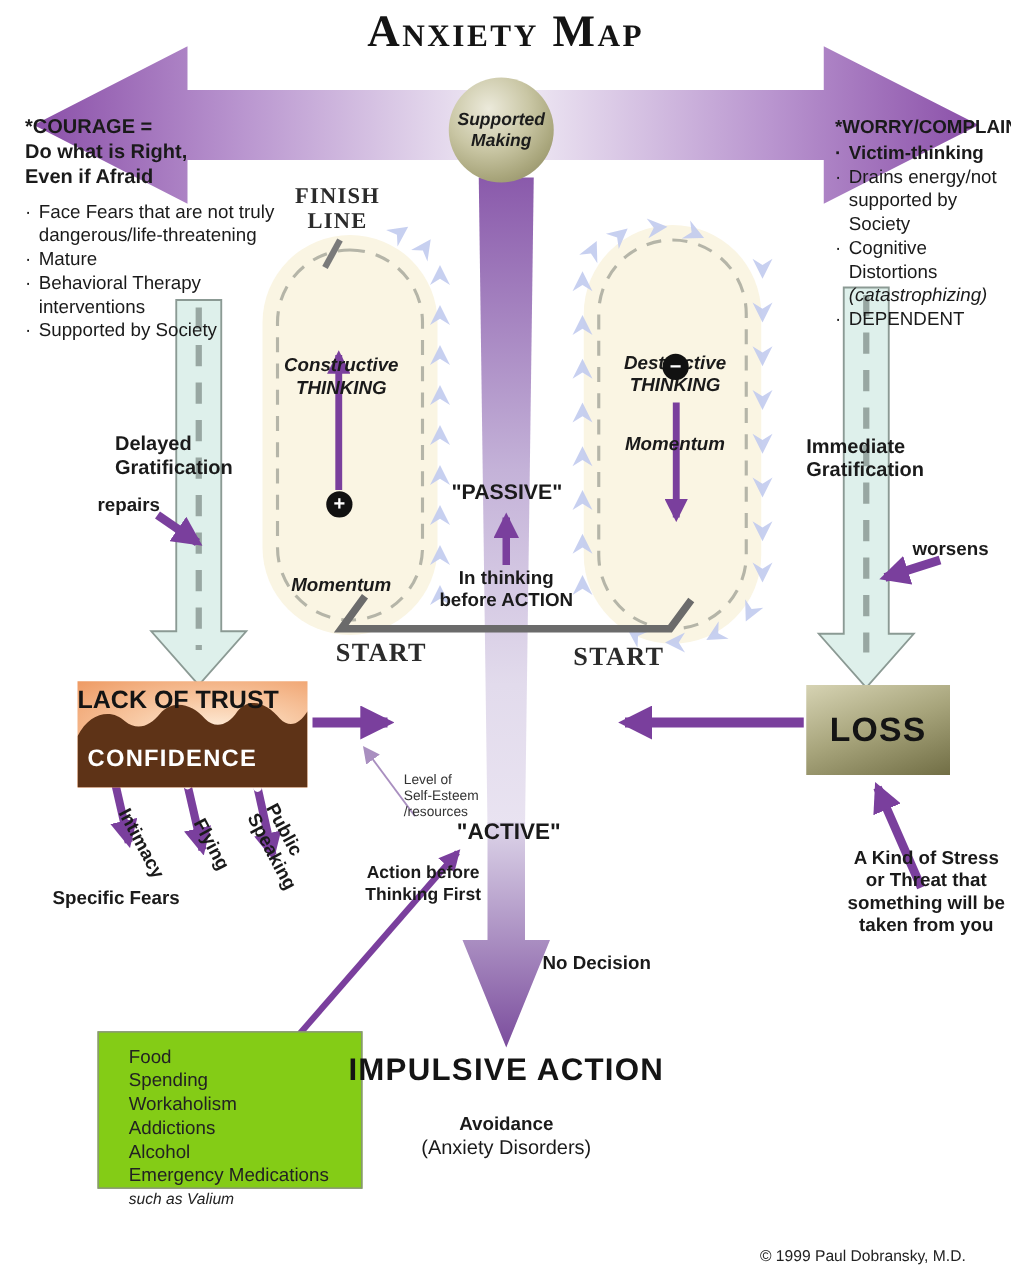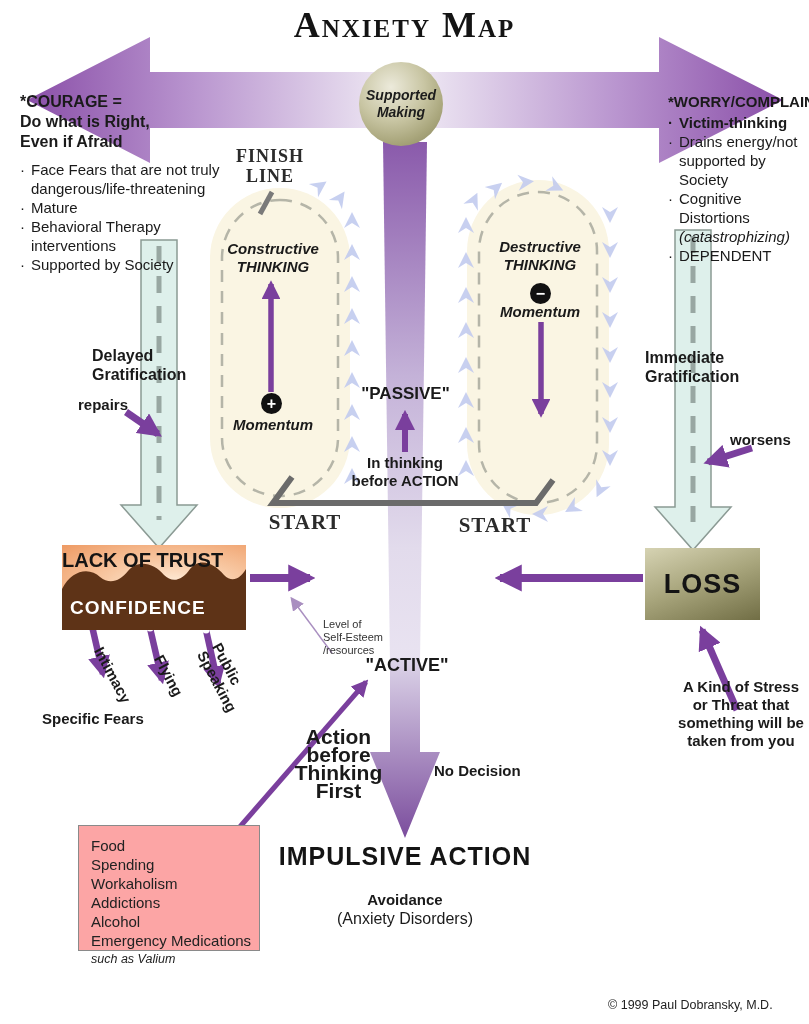--- a/index.html
+++ b/index.html
@@ -24,21 +24,21 @@
   .txt-block .hd{font-weight:bold;font-size:16px;line-height:20px;}
   .blist{margin:8px 0 0 0;padding:0;list-style:none;}
   .blist li{position:relative;padding-left:11px;margin:0;}
   .blist li::before{content:"\00B7";position:absolute;left:0;top:0;}
   .ital{font-style:italic;}
 
   .finish{left:224px;top:146px;width:92px;text-align:center;font-family:"Liberation Serif",serif;
     font-weight:bold;font-size:18px;line-height:20px;letter-spacing:1px;color:#2b2b2b;}
   .startl{font-family:"Liberation Serif",serif;font-weight:bold;font-size:21px;letter-spacing:1px;color:#2b2b2b;}
 
-  .oval-label{font-style:italic;font-weight:bold;font-size:15px;line-height:18px;text-align:center;}
+  .oval-label{font-style:italic;font-weight:bold;font-size:15px;line-height:18px;text-align:center;margin-top:44px;}
   .sign-circle{width:21px;height:21px;border-radius:50%;background:#111;color:#fff;
     display:flex;align-items:center;justify-content:center;font-weight:bold;font-size:16px;line-height:1;}
 
   .grat{font-weight:bold;font-size:16px;line-height:19px;text-align:left;}
   .small-bold{font-weight:bold;font-size:15px;}
 
   .trust-box{left:62px;top:545px;width:184px;height:85px;
     background:radial-gradient(ellipse at 60% 50%, #fff3e3 0%, #f8c9a4 45%, #ee9a63 100%);}
   .trust-top{position:absolute;left:0;top:4px;width:100%;text-align:left;font-weight:bold;font-size:20px;color:#141414;}
   .confidence{position:absolute;left:8px;top:52px;font-weight:bold;font-size:19px;color:#fff;letter-spacing:1px;}
@@ -48,22 +48,22 @@
 
   .anxiety{left:327px;top:546px;width:156px;height:68px;border-radius:50%;
     background:radial-gradient(ellipse at center, #ffdcdc 0%, #fc9b9b 38%, #f75b5b 62%, #ed1c24 90%);
     display:flex;align-items:center;justify-content:center;font-weight:bold;font-size:24px;letter-spacing:1px;color:#111;}
 
   .loss-box{left:645px;top:548px;width:115px;height:72px;
     background:linear-gradient(160deg,#d6d3b3 0%,#a8a57c 48%,#716e45 100%);
     display:flex;align-items:center;justify-content:center;font-weight:bold;font-size:27px;letter-spacing:1px;color:#141414;}
 
   .note{font-size:11px;line-height:13px;color:#333;}
-  .impulse-box{left:78px;top:825px;width:182px;height:126px;background:#fca5a5;border:1.5px solid #8a8a8a;
-    box-sizing:border-box;padding:10px 0 0 12px;font-size:15px;line-height:19px;color:#222;}
+  .impulse-box{left:78px;top:825px;width:212px;height:126px;background:#84cc16;border:1.5px solid #8a8a8a;
+    box-sizing:border-box;padding:10px 0 0 24px;font-size:15px;line-height:19px;color:#222;}
   .impulse-box .nt{font-style:italic;font-size:12.5px;}
 
   .impulsive-line1{font-weight:bold;font-size:25px;letter-spacing:1px;color:#141414;}
   .impulsive-line2{font-weight:bold;font-size:15px;margin-top:20px;}
   .impulsive-line3{font-size:16px;margin-top:2px;}
 
   .copyright{left:608px;top:998px;width:195px;font-size:12.5px;color:#222;}
 </style>
 </head>
 <body>
@@ -276,21 +276,21 @@
   <div class="abs note" style="left:323px;top:618px;width:85px;">
     <span>Level of</span><br>
     <span>Self-Esteem</span><br>
     <span>/resources</span>
   </div>
 
   <div class="abs loss-box">LOSS</div>
   <div class="abs bold ctr" style="left:676px;top:678px;width:130px;font-size:15px;line-height:18px;">A Kind of Stress or Threat that something will be taken from you</div>
 
   <div class="abs bold ctr" style="left:347px;top:655px;width:120px;font-size:18px;">"ACTIVE"</div>
-  <div class="abs bold ctr" style="left:281px;top:728px;width:115px;font-size:21px;line-height:18px;">Action before Thinking First</div>
+  <div class="abs bold ctr" style="left:281px;top:688px;width:115px;font-size:14px;line-height:18px;">Action before Thinking First</div>
   <div class="abs small-bold" style="left:434px;top:762px;">No Decision</div>
 
   <div class="abs impulse-box">
     <div>Food</div>
     <div>Spending</div>
     <div>Workaholism</div>
     <div>Addictions</div>
     <div>Alcohol</div>
     <div>Emergency Medications</div>
     <div class="nt">such as Valium</div>

